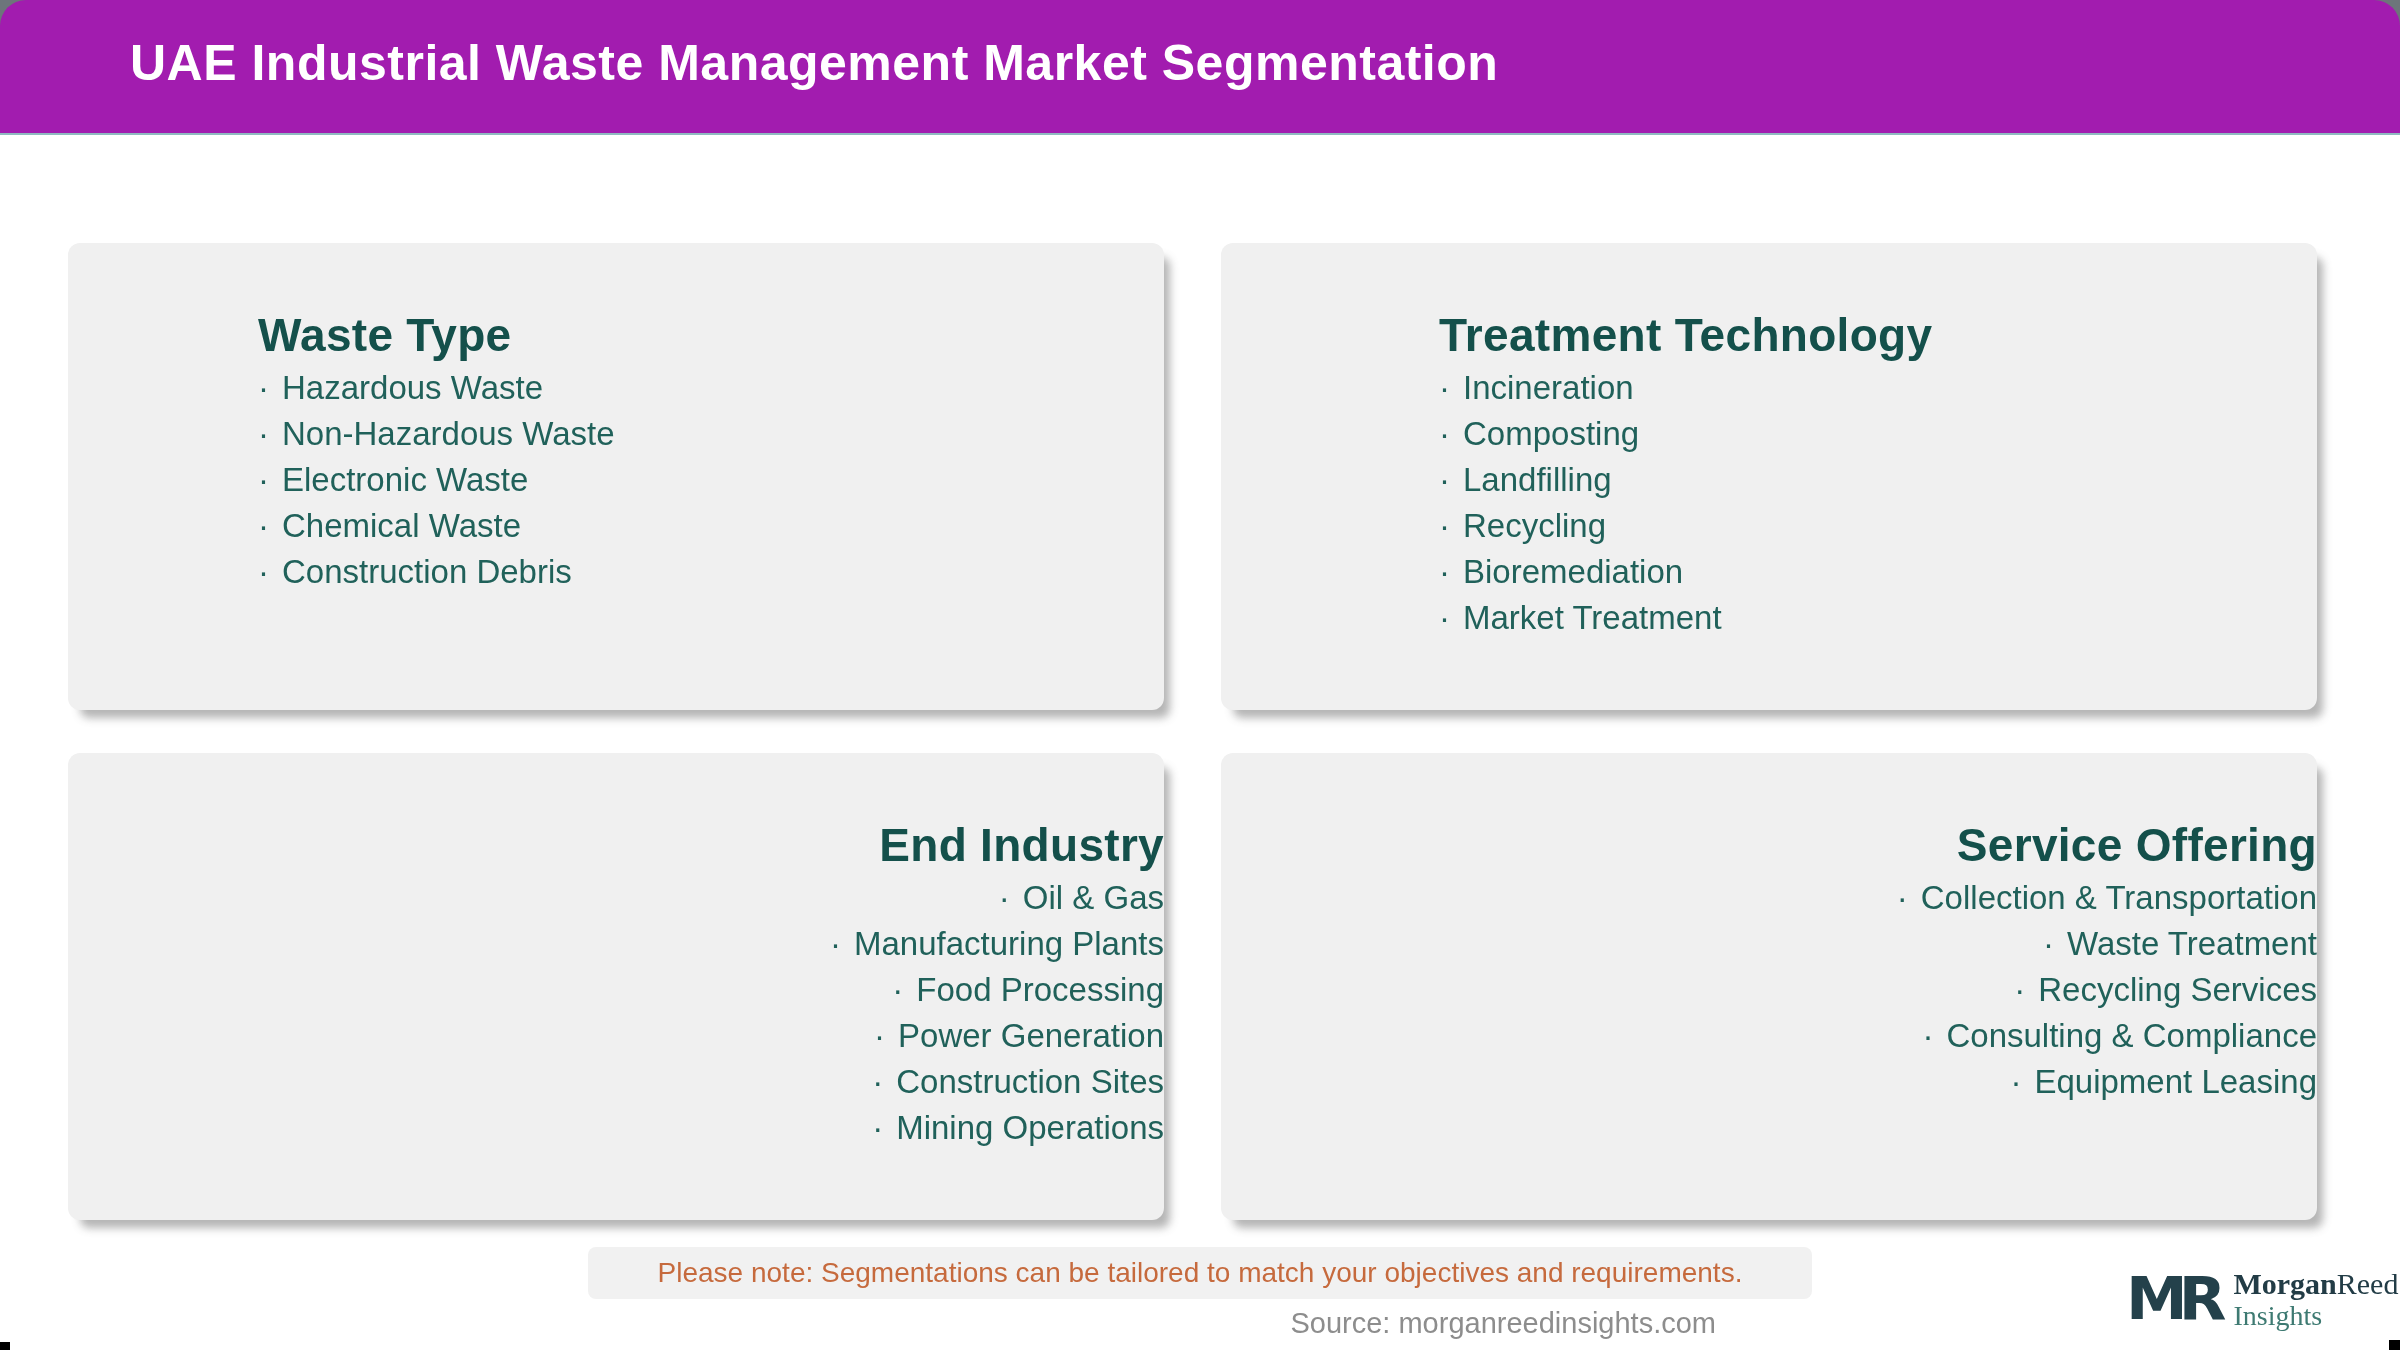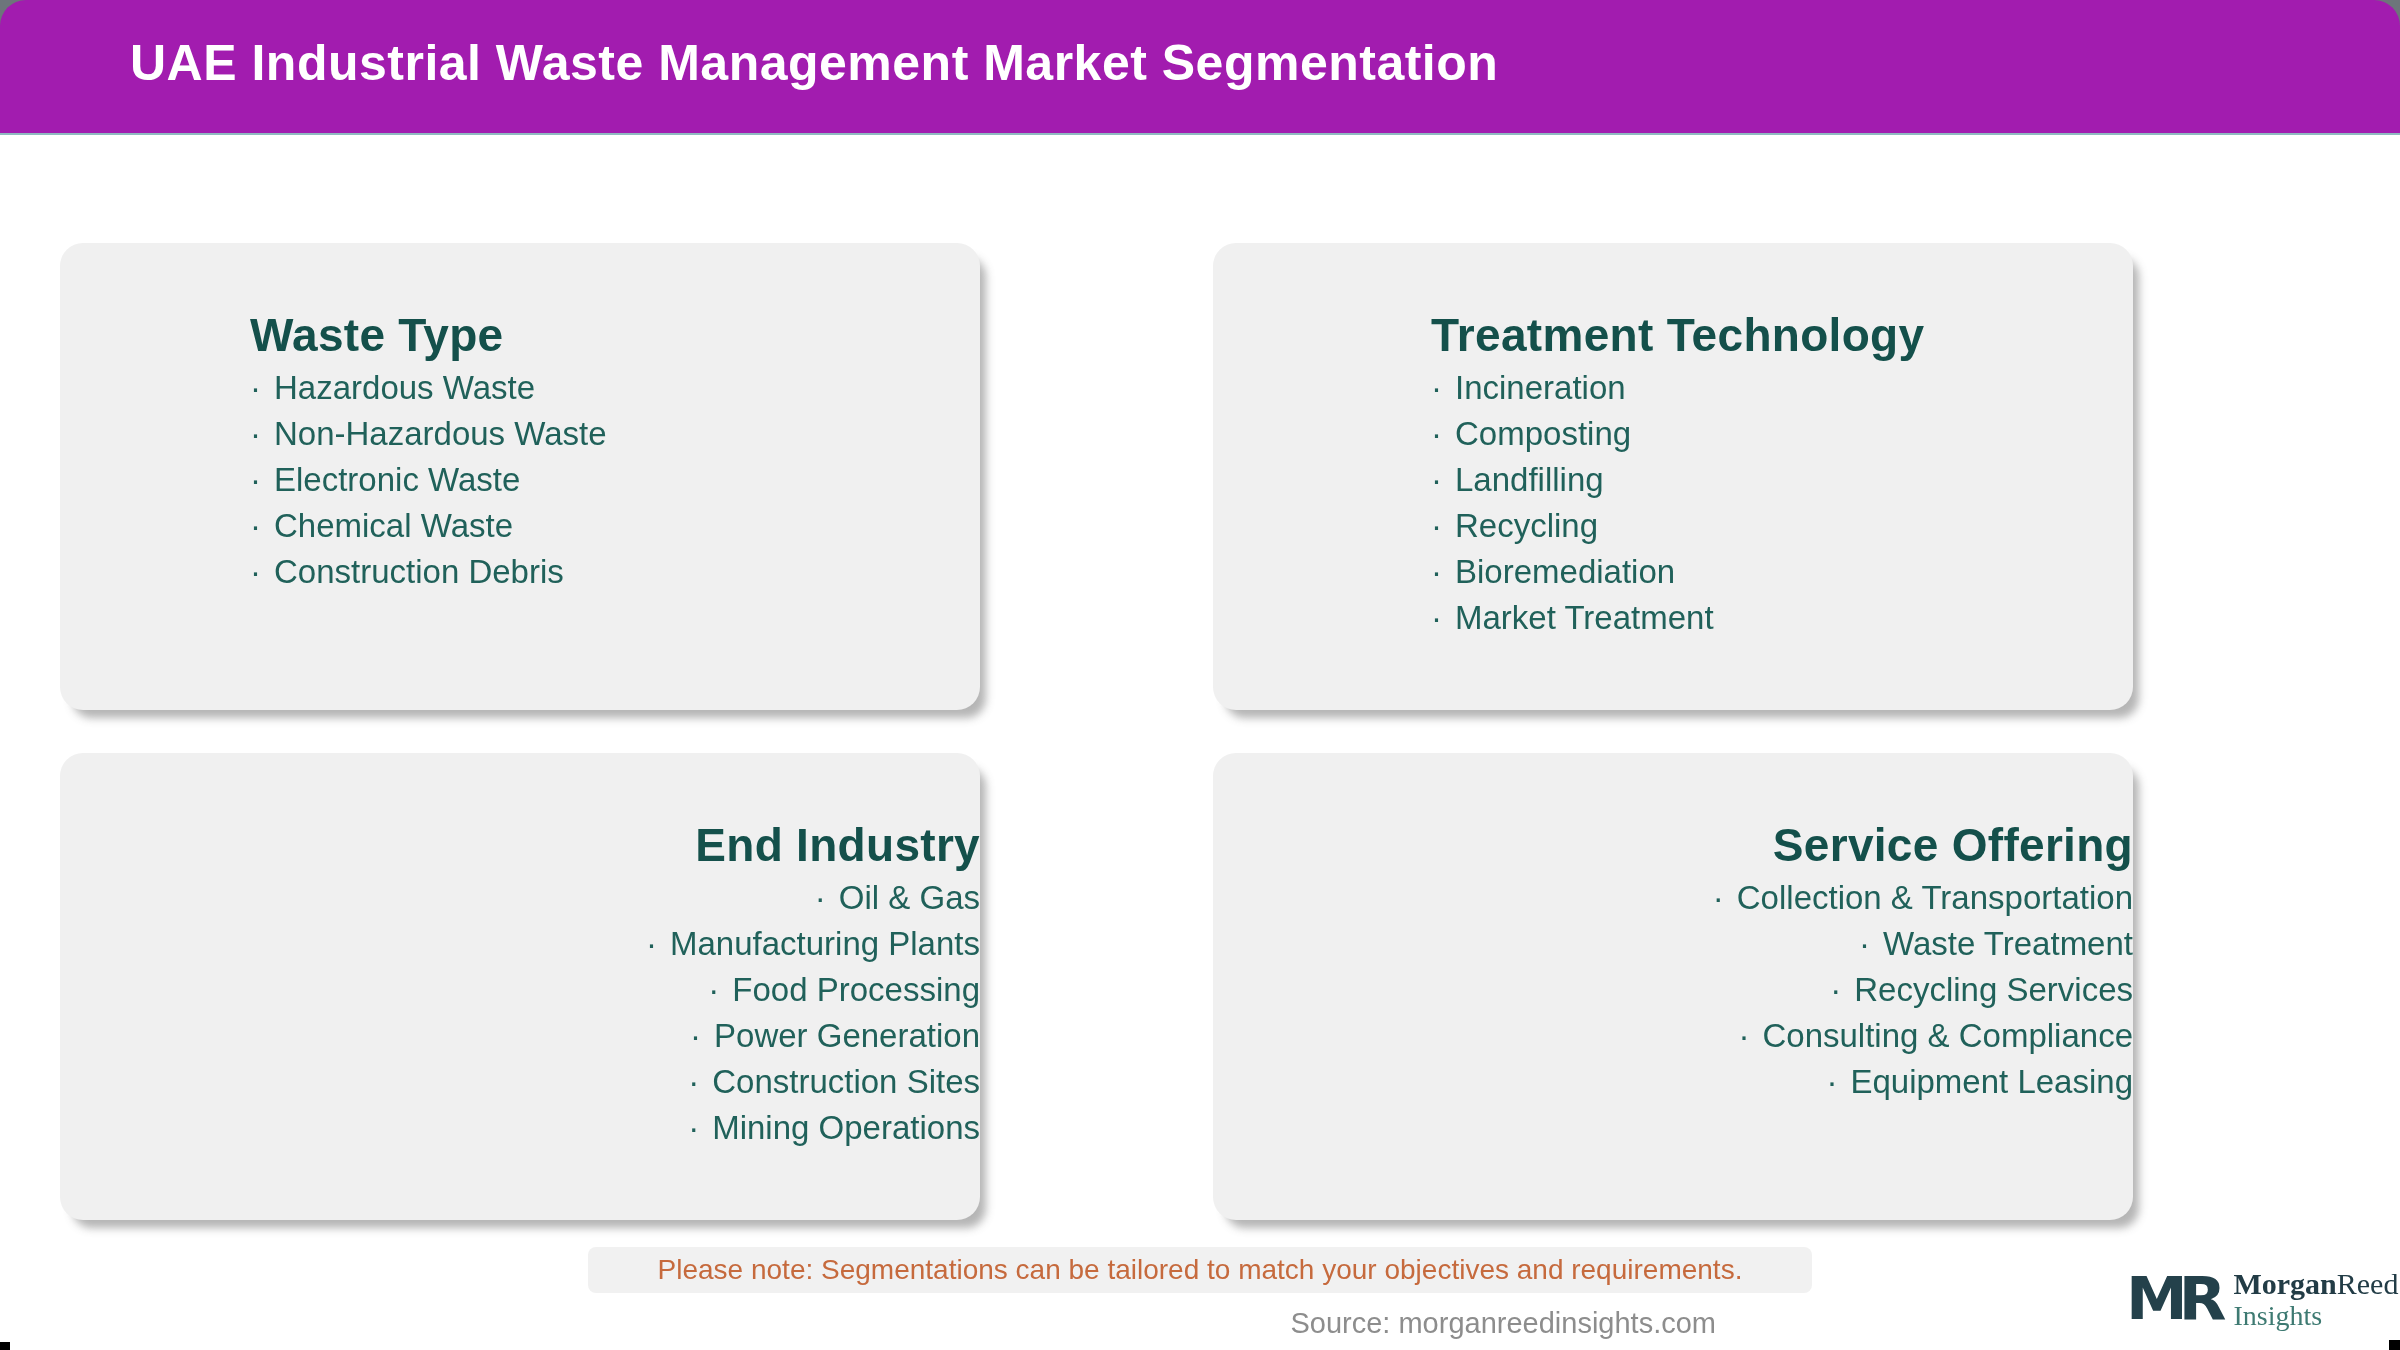--- a/index.html
+++ b/index.html
@@ -17,40 +17,41 @@
     background:#a21caf;border-radius:26px 26px 0 0;z-index:2;
     border-bottom:2px solid #8fbac0;box-sizing:border-box;
   }
   .header-title{
     position:absolute;left:130px;top:38px;margin:0;
     font-size:50px;line-height:1.0;font-weight:bold;color:#ffffff;
     letter-spacing:0.5px;white-space:nowrap;
   }
 
   .card{
-    position:absolute;width:920px;height:467px;box-sizing:border-box;
-    background:#f0f0f0;border-radius:23px;
+    position:absolute;width:1096px;height:467px;box-sizing:border-box;
+    background:#f0f0f0;border-radius:12px;
     box-shadow:9px 11px 9px -3px rgba(90,90,90,0.45);
     padding-top:66px;
+    margin-left:8px;
   }
   .card.col1{left:60px;padding-left:190px;}
   .card.col2{left:1213px;padding-left:218px;}
   .card.row1{top:243px;}
   .card.row2{top:753px;text-align:right;}
 
   .card-title{
     margin:0 0 4px 0;font-size:46px;line-height:52px;font-weight:bold;
     color:#14504b;letter-spacing:0.3px;white-space:nowrap;
   }
   .card-list{font-size:33px;color:#20615a;}
   .card-item{line-height:46px;white-space:nowrap;}
   .card-item::before{content:"\00B7";margin-right:13px;}
 
   .note-bar{
-    position:absolute;left:588px;top:1247px;width:1224px;height:46px;
+    position:absolute;left:588px;top:1247px;width:1224px;height:52px;
     background:#f1f1f1;border-radius:8px;
     display:flex;align-items:center;justify-content:center;
     font-size:28px;color:#c66a3d;white-space:nowrap;
   }
   .source-line{
     position:absolute;left:588px;top:1307px;width:1128px;
     text-align:right;font-size:29px;color:#8d8d8d;white-space:nowrap;
   }
 
   .logo{

